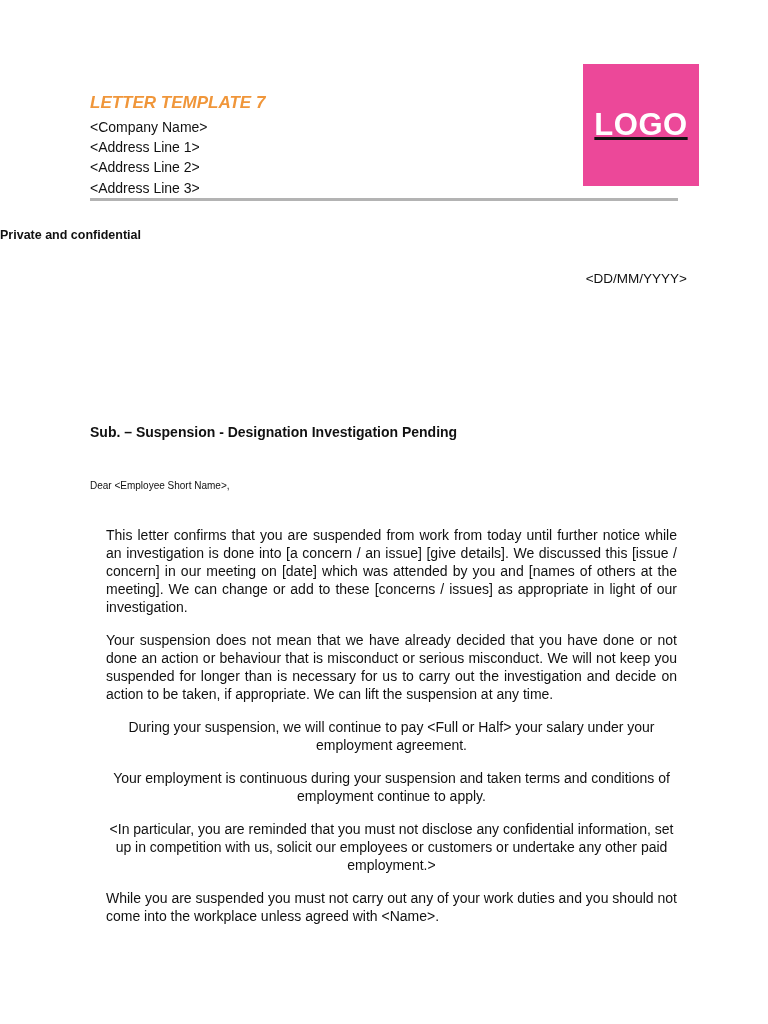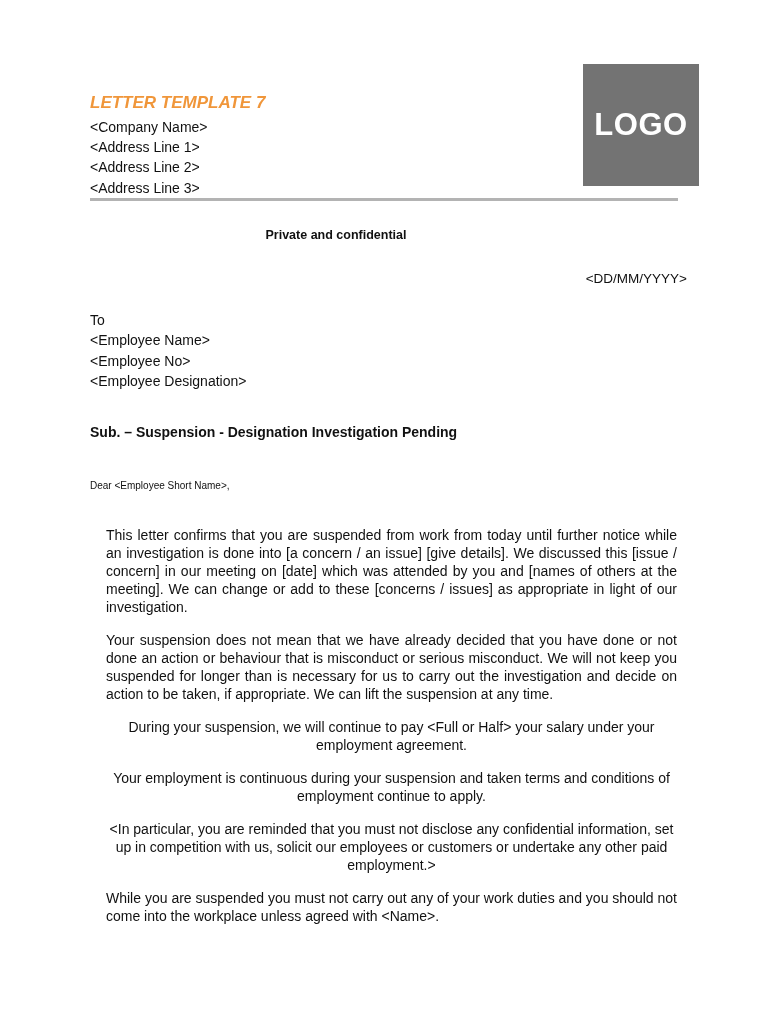--- a/index.html
+++ b/index.html
@@ -6,26 +6,26 @@
     body { width: 768px; height: 1024px; position: relative; overflow: hidden;
            font-family: "Liberation Sans", sans-serif; color: #111111; }
     .page { position: absolute; left: 0; top: 0; width: 768px; height: 1024px; }
 
     .title { position: absolute; left: 90px; top: 93px; font-size: 17px; font-weight: bold;
              font-style: italic; color: #f0963a; letter-spacing: 0px; }
     .addr { position: absolute; left: 90px; top: 117px; font-size: 14px; line-height: 20.2px; }
     .addr div { white-space: nowrap; }
 
     .logo { position: absolute; left: 583px; top: 64px; width: 116px; height: 122px;
-            background: #737373; display: flex; align-items: center; justify-content: center; }
+            background: #ec4899; display: flex; align-items: center; justify-content: center; text-decoration: underline; }
     .logo span { color: #ffffff; font-size: 31px; font-weight: bold; letter-spacing: 0.5px; }
 
     .divider { position: absolute; left: 90px; top: 198px; width: 588px; height: 3px; background: #b3b3b3; }
 
-    .private { position: absolute; left: 0; width: 672px; top: 228px; text-align: center;
+    .private { position: absolute; left: 0; width: 672px; top: 228px; text-align: left;
                font-size: 12.5px; font-weight: bold; }
 
     .date { position: absolute; right: 81px; top: 271px; font-size: 13.5px; }
 
     .recipient { position: absolute; left: 90px; top: 310px; font-size: 14px; line-height: 20.3px; }
 
     .subject { position: absolute; left: 90px; top: 424px; font-size: 14px; font-weight: bold; }
 
     .salutation { position: absolute; left: 90px; top: 480px; font-size: 10px; }
 
@@ -51,26 +51,20 @@
   <div class="logo">
     <span>LOGO</span>
   </div>
 
   <div class="divider"></div>
 
   <div class="private">Private and confidential</div>
 
   <div class="date">&lt;DD/MM/YYYY&gt;</div>
 
-  <div class="recipient">
-    <div>To</div>
-    <div>&lt;Employee Name&gt;</div>
-    <div>&lt;Employee No&gt;</div>
-    <div>&lt;Employee Designation&gt;</div>
-  </div>
 
   <div class="subject">Sub. – Suspension - Designation Investigation Pending</div>
 
   <div class="salutation">Dear &lt;Employee Short Name&gt;,</div>
 
   <div class="body">
     <p>This letter confirms that you are suspended from work from today until further notice while an investigation is done into [a concern / an issue] [give details]. We discussed this [issue / concern] in our meeting on [date] which was attended by you and [names of others at the meeting]. We can change or add to these [concerns / issues] as appropriate in light of our investigation.</p>
     <p>Your suspension does not mean that we have already decided that you have done or not done an action or behaviour that is misconduct or serious misconduct. We will not keep you suspended for longer than is necessary for us to carry out the investigation and decide on action to be taken, if appropriate. We can lift the suspension at any time.</p>
     <p class="left">During your suspension, we will continue to pay &lt;Full or Half&gt; your salary under your employment agreement.</p>
     <p class="left">Your employment is continuous during your suspension and taken terms and conditions of employment continue to apply.</p>

